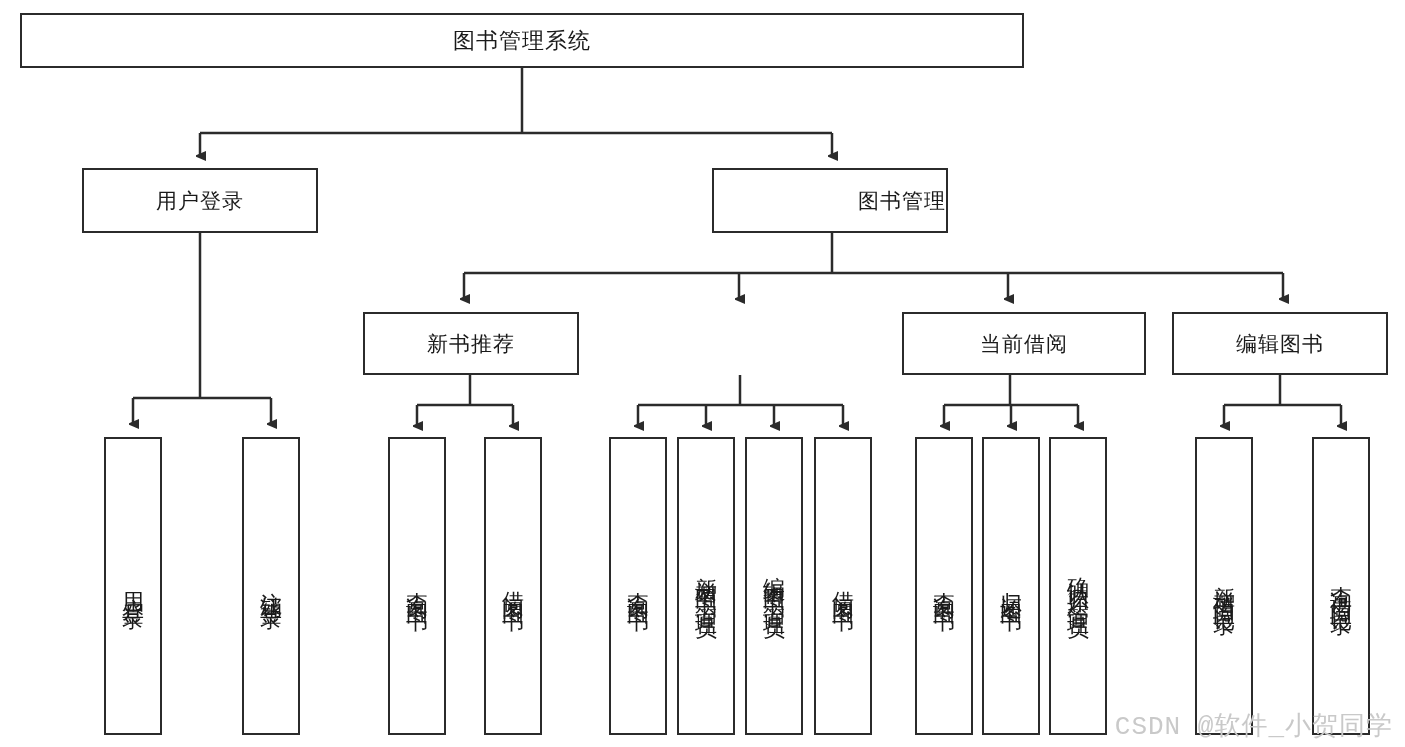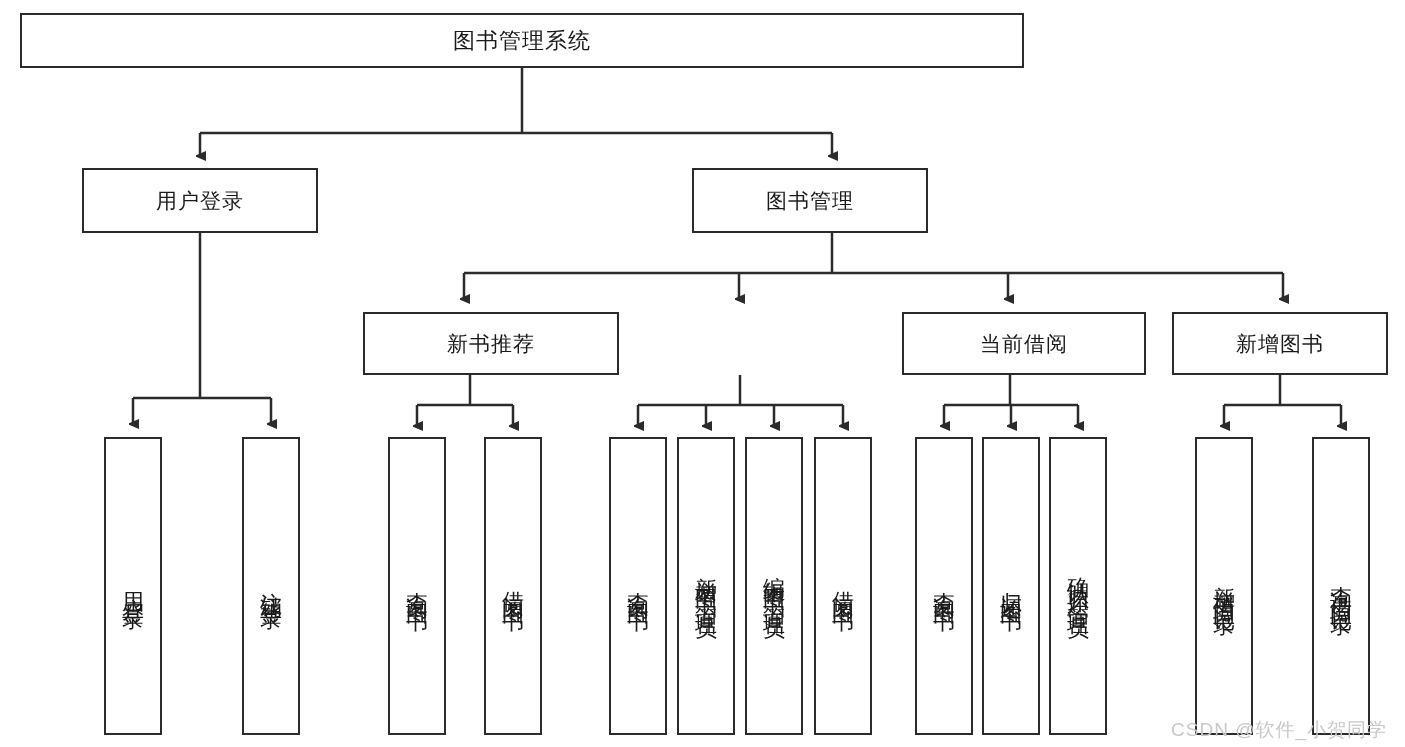--- a/index.html
+++ b/index.html
@@ -46,27 +46,27 @@
   }
   .node.v .vtext {
     writing-mode: vertical-rl;
     text-orientation: upright;
     letter-spacing: 6px;
     line-height: 1;
     white-space: nowrap;
   }
   .watermark {
     position: absolute;
-    right: 18px;
+    right: 12px;
     bottom: 4px;
-    font-size: 19px;
+    font-size: 26px;
     color: #c9c9c9;
     letter-spacing: 1px;
     white-space: nowrap;
-    font-family: Liberation Sans, sans-serif;
+    font-family: Liberation Mono, monospace;
   }
 </style>
 </head>
 <body>
 
 <div id="canvas">
 
   <svg class="edges" viewBox="0 0 1405 747">
     <defs>
       <marker id="arrow" markerWidth="10" markerHeight="10" refX="5" refY="6" orient="auto" markerUnits="userSpaceOnUse">
@@ -117,32 +117,32 @@
     </g>
   </svg>
 
   <div class="node h-root" style="left:20px; top:13px; width:1004px; height:55px;">
     <span>图书管理系统</span>
   </div>
 
   <div class="node h" style="left:82px; top:168px; width:236px; height:65px;">
     <span>用户登录</span>
   </div>
-  <div class="node h" style="left:692px; top:168px; width:236px; height:65px;">
+  <div class="node h" style="left:712px; top:168px; width:236px; height:65px;justify-content:flex-end;">
     <span>图书管理</span>
   </div>
 
-  <div class="node h" style="left:363px; top:312px; width:256px; height:63px;">
+  <div class="node h" style="left:363px; top:312px; width:216px; height:63px;">
     <span>新书推荐</span>
   </div>
   <div class="node h" style="left:902px; top:312px; width:244px; height:63px;">
     <span>当前借阅</span>
   </div>
   <div class="node h" style="left:1172px; top:312px; width:216px; height:63px;">
-    <span>新增图书</span>
+    <span>编辑图书</span>
   </div>
 
   <div class="node v" style="left:104px; top:437px; width:58px; height:298px;">
     <span class="vtext">用户登录</span>
   </div>
   <div class="node v" style="left:242px; top:437px; width:58px; height:298px;">
     <span class="vtext">注销登录</span>
   </div>
 
   <div class="node v" style="left:388px; top:437px; width:58px; height:298px;">

